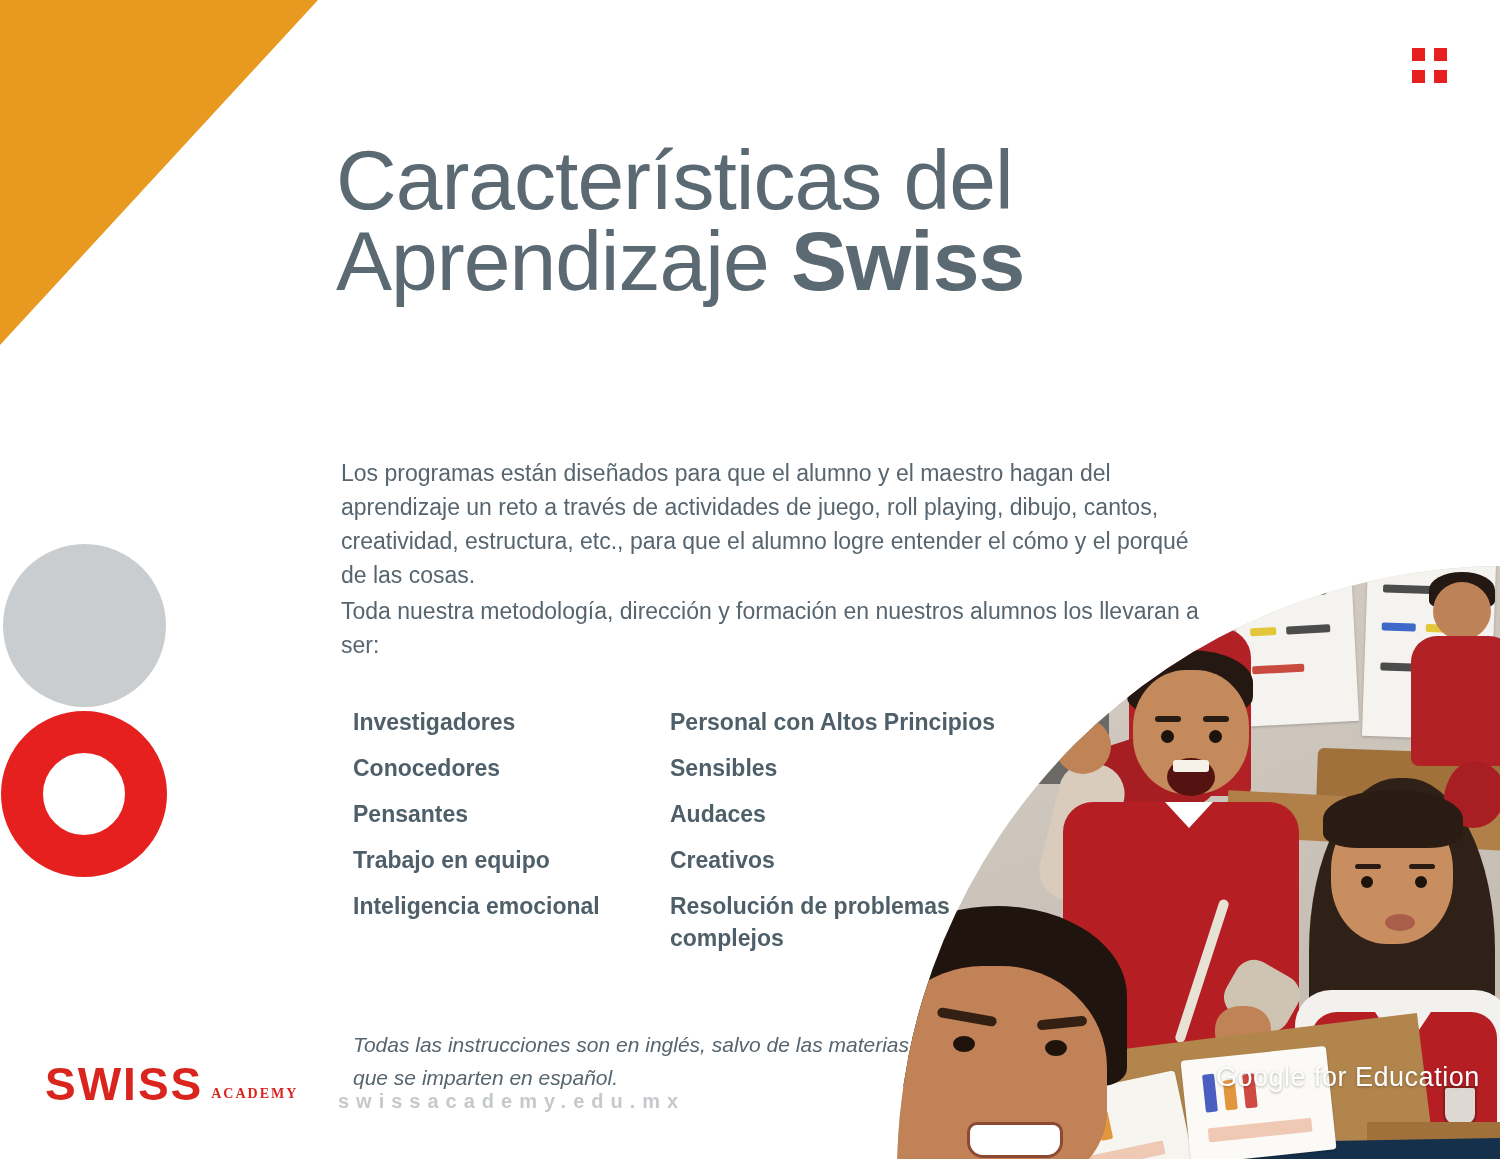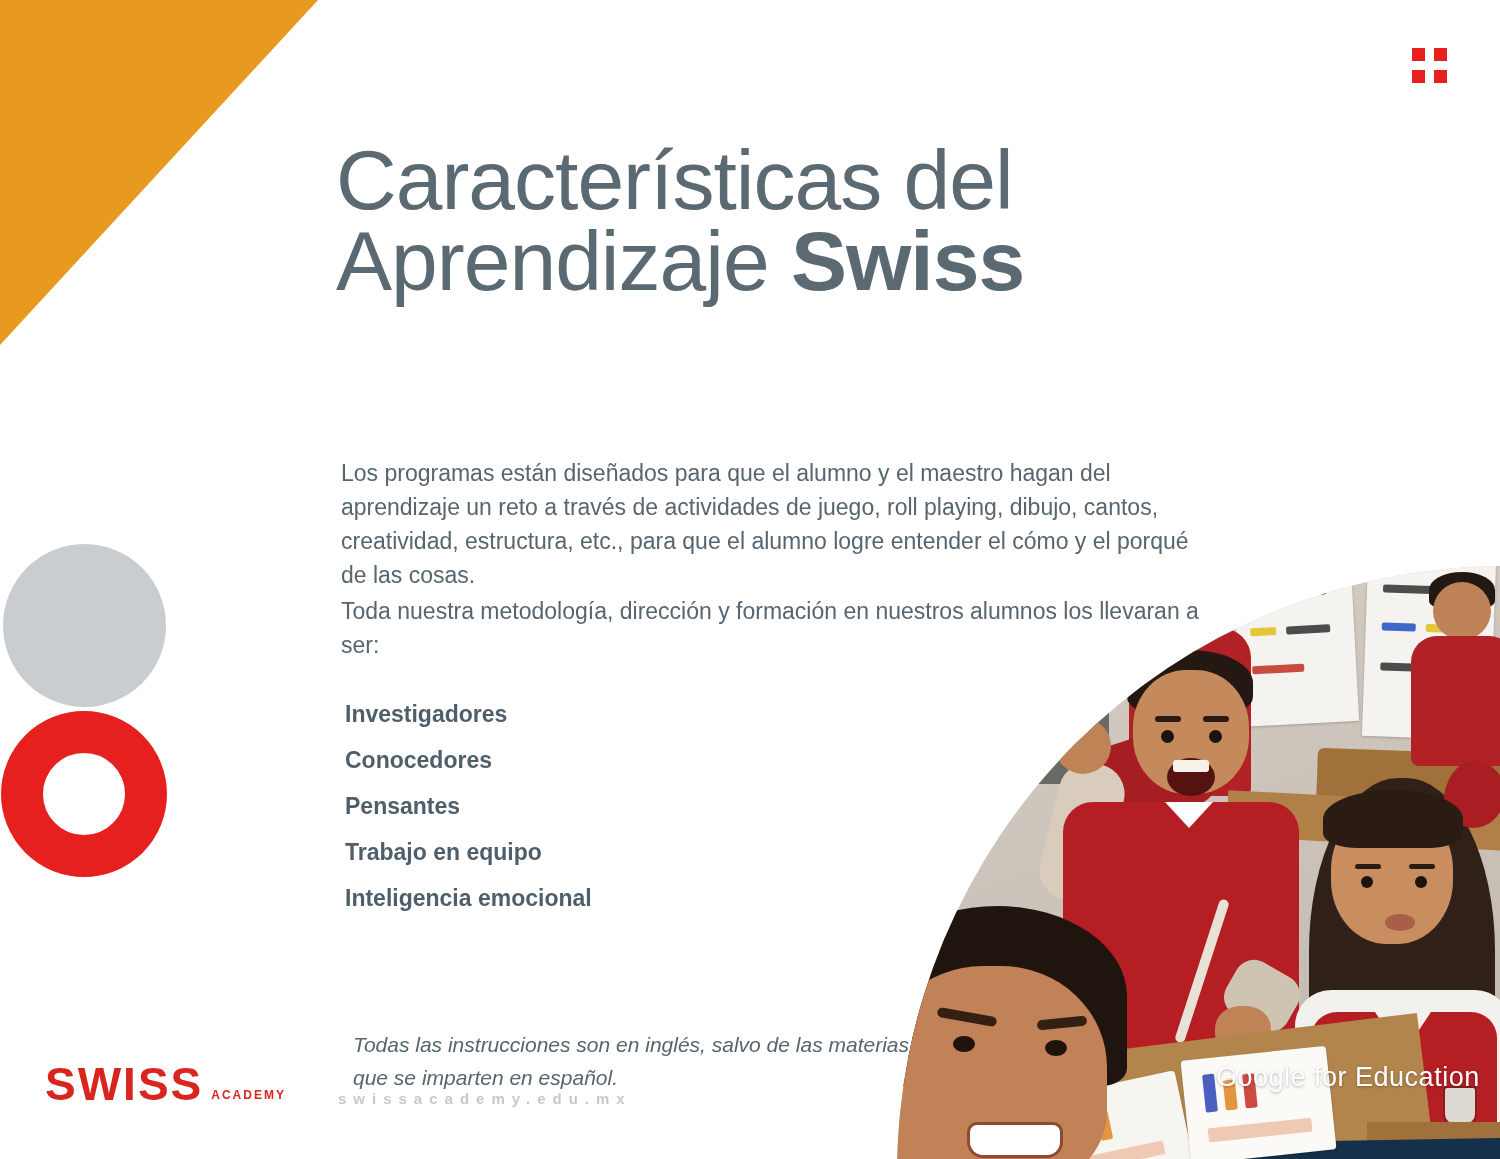--- a/index.html
+++ b/index.html
@@ -22,33 +22,33 @@
   .t-light{font-weight:300;}
   .t-bold{font-weight:700;}
 
   
   .para{position:absolute;left:337px;width:860px;margin:4px;font-size:23px;line-height:34px;color:#57656f;}
   .intro{top:452px;}
   .leadin{top:590px;}
 
   
   .traits{position:absolute;left:337px;top:690px;display:flex;}
-  .traits ul{list-style:none;margin:8px;padding:0;}
+  .traits ul{list-style:none;margin:16px;padding:0;}
   .col-left{width:285px;}
   .col-right{width:370px;}
   .traits li{font-size:23px;font-weight:700;color:#4e5f6a;line-height:32px;margin-bottom:14px;}
 
   .note{position:absolute;left:337px;top:1012px;width:580px;margin:16px;font-style:italic;
         font-size:21px;line-height:33px;color:#57656f;}
 
   
   .logo{position:absolute;left:45px;top:1062px;display:flex;align-items:flex-end;color:#d9251d;}
   .logo-main{font-size:46px;font-weight:700;letter-spacing:2px;line-height:44px;}
-  .logo-sub{font-size:12px;font-weight:700;letter-spacing:2px;margin-left:8px;padding-bottom:4px;}
-  .website{position:absolute;left:338px;top:1090px;font-size:15px;font-weight:700;
+  .logo-sub{font-size:14px;font-weight:700;letter-spacing:2px;margin-left:8px;padding-bottom:4px;font-family:Liberation Serif, serif;}
+  .website{position:absolute;left:338px;top:1090px;font-size:20px;font-weight:700;
            letter-spacing:7px;color:#c6c9cb;text-align:center;}
 
   
   .photo{position:absolute;left:897px;top:566px;width:1216px;height:1216px;border-radius:50%;
          overflow:hidden;z-index:10;
          background:linear-gradient(160deg,#d6cfc6 0%,#c4bcb2 38%,#a89e92 100%);}
   .photo *{position:absolute;}
   .ph-poster{background:#f5f3ef;box-shadow:0 1px 3px rgba(0,0,0,.22);}
   .p1{left:340px;top:0;width:118px;height:158px;transform:rotate(-3deg);}
   .p2{left:468px;top:-6px;width:128px;height:178px;transform:rotate(2deg);}
@@ -145,20 +145,27 @@
   <p class="para leadin">Toda nuestra metodología, dirección y formación en nuestros alumnos los llevaran a ser:</p>
 
   <div class="traits">
     <ul class="col-left">
       <li>Investigadores</li>
       <li>Conocedores</li>
       <li>Pensantes</li>
       <li>Trabajo en equipo</li>
       <li>Inteligencia emocional</li>
     </ul>
+    <ul class="col-right">
+      <li>Personal con Altos Principios</li>
+      <li>Sensibles</li>
+      <li>Audaces</li>
+      <li>Creativos</li>
+      <li>Resolución de problemas complejos</li>
+    </ul>
   </div>
 
   <p class="note">Todas las instrucciones son en inglés, salvo de las materias que se imparten en español.</p>
 
   <div class="circle-gray"></div>
   <div class="ring-red"></div>
 
   <div class="photo">
     <div class="ph-poster p1">
       <i class="mark m-blue" style="left:14px;top:22px;width:40px;"></i>

